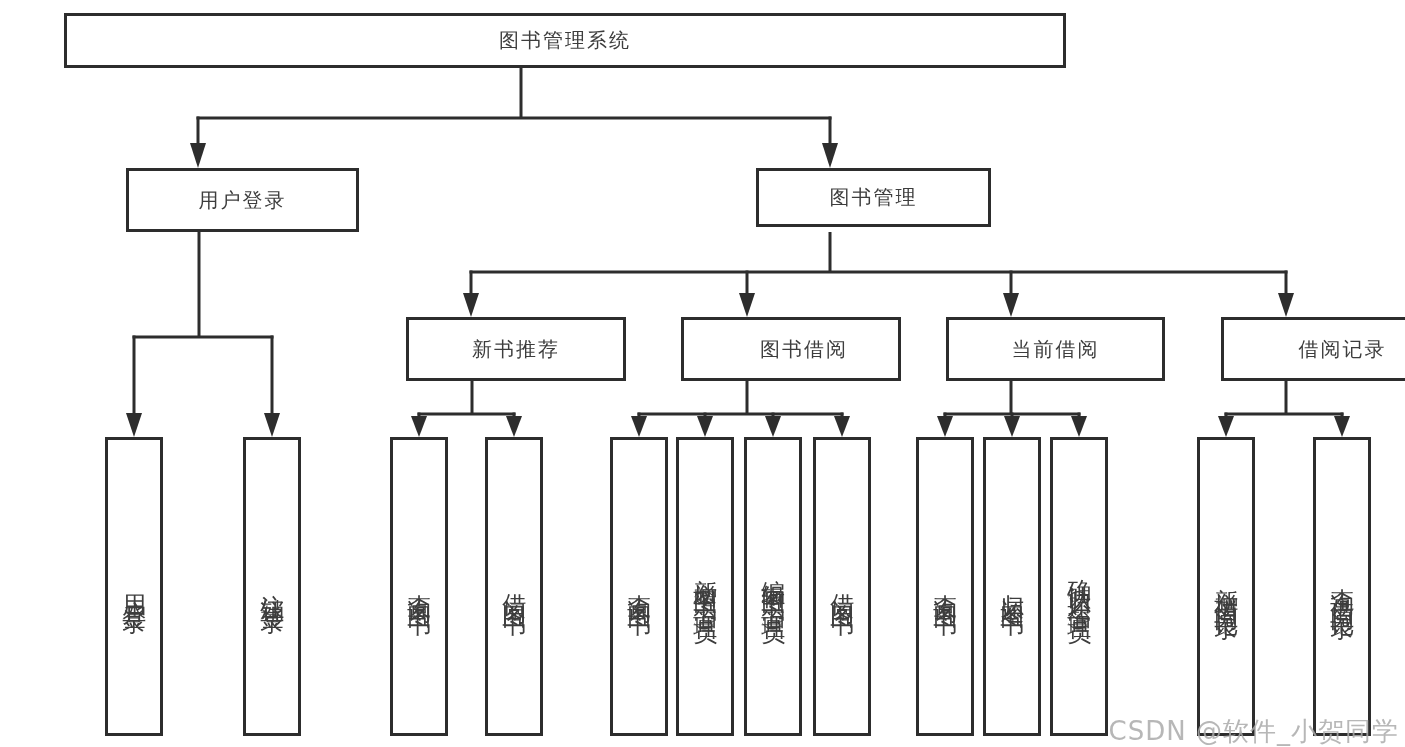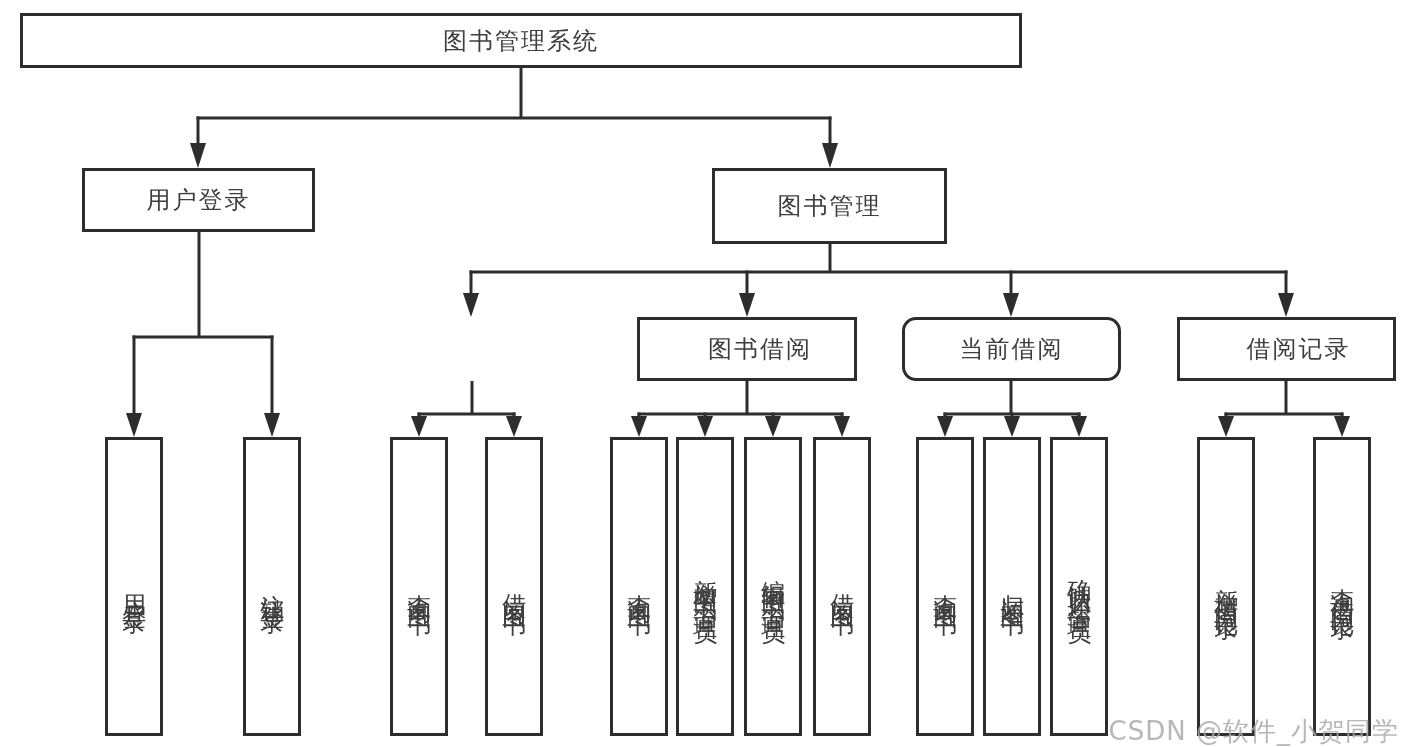--- a/index.html
+++ b/index.html
@@ -6,21 +6,21 @@
   .canvas{
     position:relative;width:1405px;height:747px;background:#ffffff;
     font-family:"DejaVu Sans","Liberation Sans",sans-serif;overflow:hidden;
   }
   .connectors{position:absolute;left:0;top:0;z-index:1;}
   .box{
     position:absolute;box-sizing:border-box;background:#ffffff;
     border:3px solid #2d2d2d;display:flex;align-items:center;justify-content:center;
     color:#3d3d3d;z-index:2;
   }
-  .hbox{font-size:24px;letter-spacing:2px;white-space:nowrap;}
+  .hbox{font-size:20px;letter-spacing:2px;white-space:nowrap;margin-left:44px;}
   .vbox{width:58px;top:437px;height:299px;}
   .vtext{
     writing-mode:vertical-rl;text-orientation:mixed;
     font-size:24px;letter-spacing:6px;line-height:1.1;color:#3d3d3d;
   }
   .watermark{
     position:absolute;right:6px;top:714px;font-size:26px;letter-spacing:1px;
     color:rgba(170,170,170,0.85);z-index:5;white-space:nowrap;
   }
   .cline{stroke:#2d2d2d;stroke-width:3;}
@@ -89,24 +89,25 @@
     <line class="cline" x1="1224.5" y1="414" x2="1343.5" y2="414"></line>
     <line class="cline" x1="1226" y1="412.5" x2="1226" y2="419"></line>
     <polygon class="ahead" points="1218,416 1234,416 1226,437"></polygon>
     <line class="cline" x1="1342" y1="412.5" x2="1342" y2="419"></line>
     <polygon class="ahead" points="1334,416 1350,416 1342,437"></polygon>
   </svg>
 
   <div class="box hbox" style="left:20px;top:13px;width:1002px;height:55px;">图书管理系统</div>
 
   <div class="box hbox" style="left:82px;top:168px;width:233px;height:64px;">用户登录</div>
-  <div class="box hbox" style="left:712px;top:168px;width:235px;height:76px;">图书管理</div>
+  <div class="box hbox" style="left:712px;top:168px;width:235px;height:59px;">图书管理</div>
 
+  <div class="box hbox" style="left:362px;top:317px;width:220px;height:64px;">新书推荐</div>
   <div class="box hbox" style="left:637px;top:317px;width:220px;height:64px;padding-left:26px;">图书借阅</div>
-  <div class="box hbox" style="left:902px;top:317px;width:219px;height:64px;border-radius:14px;">当前借阅</div>
+  <div class="box hbox" style="left:902px;top:317px;width:219px;height:64px;">当前借阅</div>
   <div class="box hbox" style="left:1177px;top:317px;width:219px;height:64px;padding-left:24px;">借阅记录</div>
 
   <div class="box vbox" style="left:105px;">
     <span class="vtext">用户登录</span>
   </div>
   <div class="box vbox" style="left:243px;">
     <span class="vtext">注销登录</span>
   </div>
 
   <div class="box vbox" style="left:390px;">

